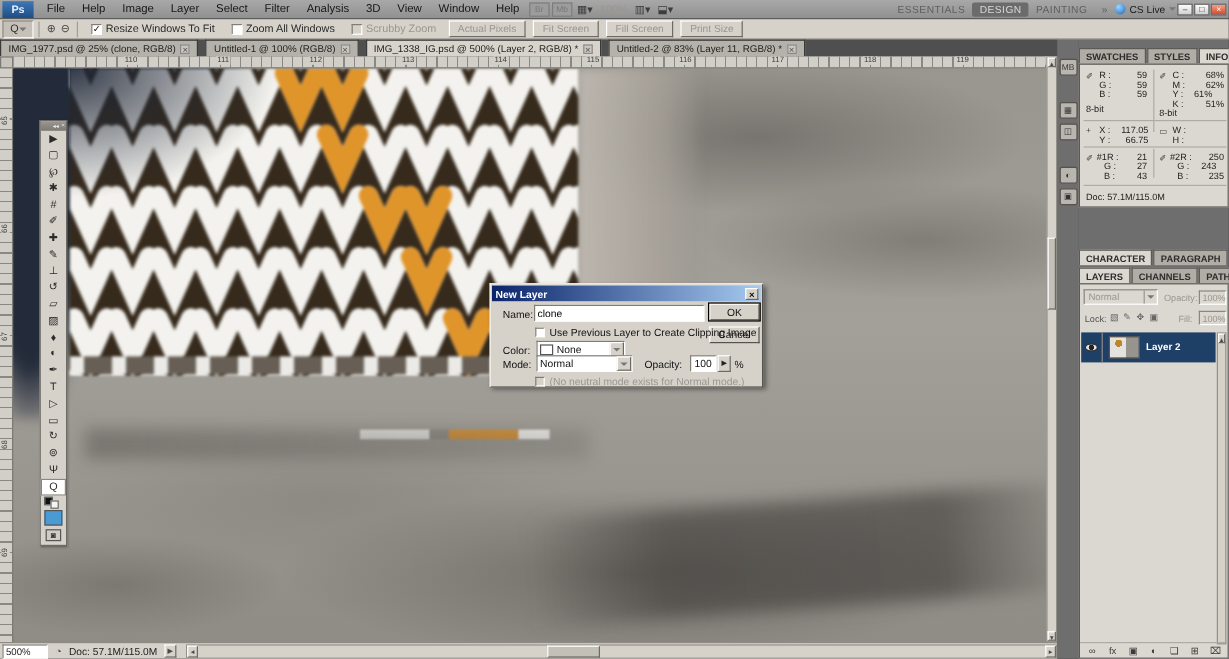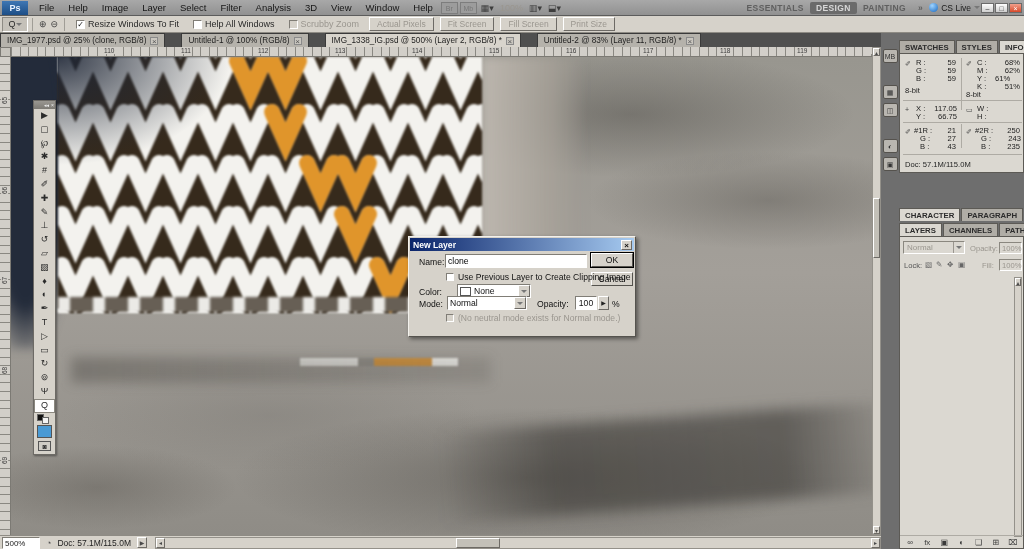--- a/index.html
+++ b/index.html
@@ -11,21 +11,21 @@
   
   #menubar { left:0; top:0; width:1024px; height:16px;
              background:linear-gradient(#a8a8a8,#919191); border-bottom:1px solid #5c5c5c;
              display:flex; align-items:center; font-size:9.5px; color:#161616; }
   #ps-logo { width:26px; height:14px; margin:1px 4px 1px 2px; background:linear-gradient(#3f77b4,#1d4e86);
              color:#eaf3ff; font-weight:bold; font-size:9px; text-align:center; line-height:14px; }
   .menu-item { padding:0 7px; line-height:15px; cursor:default; }
   .appbar-btn { width:17px; height:12px; margin:0 1px; border:1px solid #7d7d7d; background:#9c9c9c;
                 color:#777; font-size:7px; text-align:center; line-height:11px; }
   .appbar-ico { margin:0 3px; color:#3d3d3d; font-size:9px; }
-  .ws { padding:1px 6px; font-size:8.5px; letter-spacing:.4px; color:#5f5f5f; font-weight:bold; }
+  .ws { padding:1px 6px; font-size:8.5px; letter-spacing:.4px; color:#5f5f5f; font-weight:normal; }
   .ws.active { background:#6b6b6b; color:#d8d8d8; border-radius:2px; }
   #cs-live { display:flex; align-items:center; gap:3px; font-size:8.5px; color:#1c1c1c; }
   #cs-orb { width:9px; height:9px; border-radius:50%; background:radial-gradient(circle at 35% 30%,#9fd4ff,#1667c0); }
   .winbtn { width:13px; height:10px; margin-left:1px; border:1px solid #6b6b6b; background:linear-gradient(#fdfdfd,#cfcfcf);
             font-size:7px; line-height:9px; text-align:center; color:#333; }
   .winbtn.close { background:linear-gradient(#f2a08c,#d6492a); color:#fff; }
 
   
   #optionsbar { left:0; top:16px; width:1024px; height:17px; background:#d6d2ca; border-bottom:1px solid #8e8b84;
                 display:flex; align-items:center; font-size:9px; color:#2a2a2a; }
@@ -36,21 +36,21 @@
   .chk { display:flex; align-items:center; gap:3px; margin:0 7px; }
   .chk .box { width:9px; height:9px; border:1px solid; border-color:#807d76 #fff #fff #807d76; background:#fff;
               font-size:8px; line-height:8px; text-align:center; color:#111; }
   .chk.disabled { color:#9a968f; }
   .chk.disabled .box { background:#d6d2ca; }
   .opt-btn { margin:0 3px; padding:1px 7px; font-size:8.5px; color:#9a968f;
              border:1px solid; border-color:#fff #6d6a65 #6d6a65 #fff; background:#d6d2ca; }
 
   
   #tabbar { left:0; top:33px; width:881px; height:14px; background:#4f4f4f; display:flex; font-size:8.2px; }
-  .doc-tab { display:flex; align-items:center; gap:4px; padding:0 6px; margin-right:16px;
+  .doc-tab { display:flex; align-items:center; gap:4px; padding:0 6px; margin-right:6px;
              background:#b5b2ab; color:#1e1e1e; border:1px solid #3a3a3a; border-bottom:none; white-space:nowrap; }
   .doc-tab.active { background:#d8d4cc; }
   .doc-tab .x { font-size:8px; color:#555; border:1px solid #8a8a8a; width:8px; height:8px; line-height:7px; text-align:center; background:#c9c6bf; }
 
   
   #hruler { left:11px; top:47px; width:870px; height:10px; background:#d2cfc9; border-bottom:1px solid #7c7a74;
             background-image:repeating-linear-gradient(90deg,#8a8882 0 1px,transparent 1px 8.6px); }
   .hlab { position:absolute; top:0; font-size:6.5px; color:#3c3c3c; background:#d2cfc9; padding:0 1px; }
   #vruler { left:0; top:47px; width:11px; height:488px; background:#d2cfc9; border-right:1px solid #7c7a74;
             background-image:repeating-linear-gradient(180deg,#8a8882 0 1px,transparent 1px 8.6px); }
@@ -131,21 +131,21 @@
   .layer-row.sel { background:#1e3f66; color:#fff; }
   .eye-cell { width:18px; height:25px; border-right:1px solid #8f8c86; display:flex; align-items:center; justify-content:center; }
   .eye { width:11px; height:7px; border:1px solid #333; border-radius:50%;
          background:radial-gradient(circle at 50% 50%, #222 0 2px, #e8e6e0 2.5px); }
   .thumb { width:26px; height:19px; margin:0 5px; border:1px solid #555;
            background:linear-gradient(90deg,#e3e2de 0 55%, #97948e 55%),
                       radial-gradient(circle at 30% 30%, #d8952f 0 3px, transparent 3px); background-blend-mode:multiply; }
   .lbtn { font-size:8px; color:#3a3a3a; width:14px; text-align:center; }
 
   
-  #dialog { left:408px; top:236px; width:228px; height:101px; background:#d6d2ca;
+  #dialog { left:408px; top:236px; width:228px; height:87px; background:#d6d2ca;
             border:1px solid; border-color:#f3f1ec #55534e #55534e #f3f1ec; box-shadow:2px 2px 4px rgba(0,0,0,.45);
             font-size:8.6px; color:#111; }
   #dlg-title { position:absolute; left:1px; top:1px; width:224px; height:13px;
                background:linear-gradient(90deg,#0a246a,#a6caf0); color:#fff; font-weight:bold; font-size:8.6px;
                display:flex; align-items:center; padding-left:3px; }
   #dlg-close { margin-left:auto; margin-right:2px; width:11px; height:10px; background:#d6d2ca;
                border:1px solid; border-color:#fff #6d6a65 #6d6a65 #fff; color:#111; font-size:8px; line-height:9px; text-align:center; }
   .dlg-lab { position:absolute; color:#111; }
   #name-input { position:absolute; left:36px; top:17px; width:142px; height:14px; border:1px solid; border-color:#807d76 #fff #fff #807d76;
                 background:#fff; font-size:8.6px; padding:0 2px; font-family:"Liberation Sans",sans-serif; }
@@ -212,21 +212,21 @@
     <div class="opt-sep"></div>
     <span class="mini-zoom">⊕</span>
     <span class="mini-zoom">⊖</span>
     <div class="opt-sep"></div>
     <label class="chk">
       <span class="box">✓</span>
       <span>Resize Windows To Fit</span>
     </label>
     <label class="chk">
       <span class="box"></span>
-      <span>Help All Windows</span>
+      <span>Zoom All Windows</span>
     </label>
     <label class="chk disabled">
       <span class="box"></span>
       <span>Scrubby Zoom</span>
     </label>
     <span class="opt-btn">Actual Pixels</span>
     <span class="opt-btn">Fit Screen</span>
     <span class="opt-btn">Fill Screen</span>
     <span class="opt-btn">Print Size</span>
   </div>
@@ -349,21 +349,21 @@
       <span>New Layer</span>
       <span id="dlg-close">×</span>
     </div>
     <span class="dlg-lab" style="left:10px;top:20px">Name:</span>
     <input id="name-input" value="clone" style="">
     <span class="dlg-btn default" style="top:16px">OK</span>
     <span class="dlg-btn" style="top:35px">Cancel</span>
     <span class="dchk" style="left:37px;top:36px"></span>
     <span class="dlg-lab" style="left:49px;top:35px">Use Previous Layer to Create Clipping Image</span>
     <span class="dlg-lab" style="left:10px;top:50px">Color:</span>
-    <div class="dcombo" style="left:48px;top:47px;width:74px">
+    <div class="dcombo" style="left:38px;top:47px;width:74px">
       <span id="color-swatch"></span>
       <span>None</span>
       <span class="da">
           <span class="tri"></span>
         </span>
     </div>
     <span class="dlg-lab" style="left:10px;top:62px">Mode:</span>
     <div class="dcombo" style="left:38px;top:59px;width:80px">
       <span>Normal</span>
       <span class="da">
@@ -447,21 +447,21 @@
       <span class="info-row" style="left:14px;top:72px">#1R :</span>
       <span class="info-row" style="left:40px;top:72px;width:16px;text-align:right">21</span>
       <span class="info-row" style="left:20px;top:80px">G :</span>
       <span class="info-row" style="left:40px;top:80px;width:16px;text-align:right">27</span>
       <span class="info-row" style="left:20px;top:88px">B :</span>
       <span class="info-row" style="left:40px;top:88px;width:16px;text-align:right">43</span>
       <span class="info-row ico7" style="left:66px;top:74px">✐</span>
       <span class="info-row" style="left:75px;top:72px">#2R :</span>
       <span class="info-row" style="left:100px;top:72px;width:20px;text-align:right">250</span>
       <span class="info-row" style="left:81px;top:80px">G :</span>
-      <span class="info-row" style="left:101px;top:80px;width:20px;text-align:right">243</span>
+      <span class="info-row" style="left:101px;top:80px;width:20px;">243</span>
       <span class="info-row" style="left:81px;top:88px">B :</span>
       <span class="info-row" style="left:100px;top:88px;width:20px;text-align:right">235</span>
       <div class="divh" style="top:100px"></div>
       <span class="info-row" style="left:5px;top:106px">Doc: 57.1M/115.0M</span>
     </div>
 
     <div class="ptab-row" style="top:175px">
       <span class="ptab active">CHARACTER</span>
       <span class="ptab">PARAGRAPH</span>
 
@@ -487,20 +487,27 @@
       </div>
       <span class="info-row" style="left:4px;top:24px;color:#555">Lock:</span>
       <span class="info-row" style="left:25px;top:23px;color:#666">▧</span>
       <span class="info-row" style="left:36px;top:23px;color:#666">✎</span>
       <span class="info-row" style="left:47px;top:23px;color:#666">✥</span>
       <span class="info-row" style="left:58px;top:23px;color:#666">▣</span>
       <span class="info-row disabled-text" style="left:82px;top:24px">Fill:</span>
       <div class="valbox abs" style="left:99px;top:22px;width:23px">
         <span>100%</span>
       </div>
+      <div class="layer-row sel" style="top:40px">
+        <span class="eye-cell">
+            <span class="eye"></span>
+          </span>
+        <span class="thumb"></span>
+        <span style="font-weight:bold">Layer 2</span>
+      </div>
       <div class="sb abs" style="right:1px;top:40px;width:8px;height:260px">
         <div class="sb-btn" style="width:6px;height:8px">▴</div>
       </div>
       <div class="abs" style="left:0;bottom:0;width:123px;height:13px;border-top:1px solid #aeaba4;display:flex;align-items:center;justify-content:space-evenly">
         <span class="lbtn">∞</span>
         <span class="lbtn">fx</span>
         <span class="lbtn">▣</span>
         <span class="lbtn">◐</span>
         <span class="lbtn">❏</span>
         <span class="lbtn">⊞</span>

